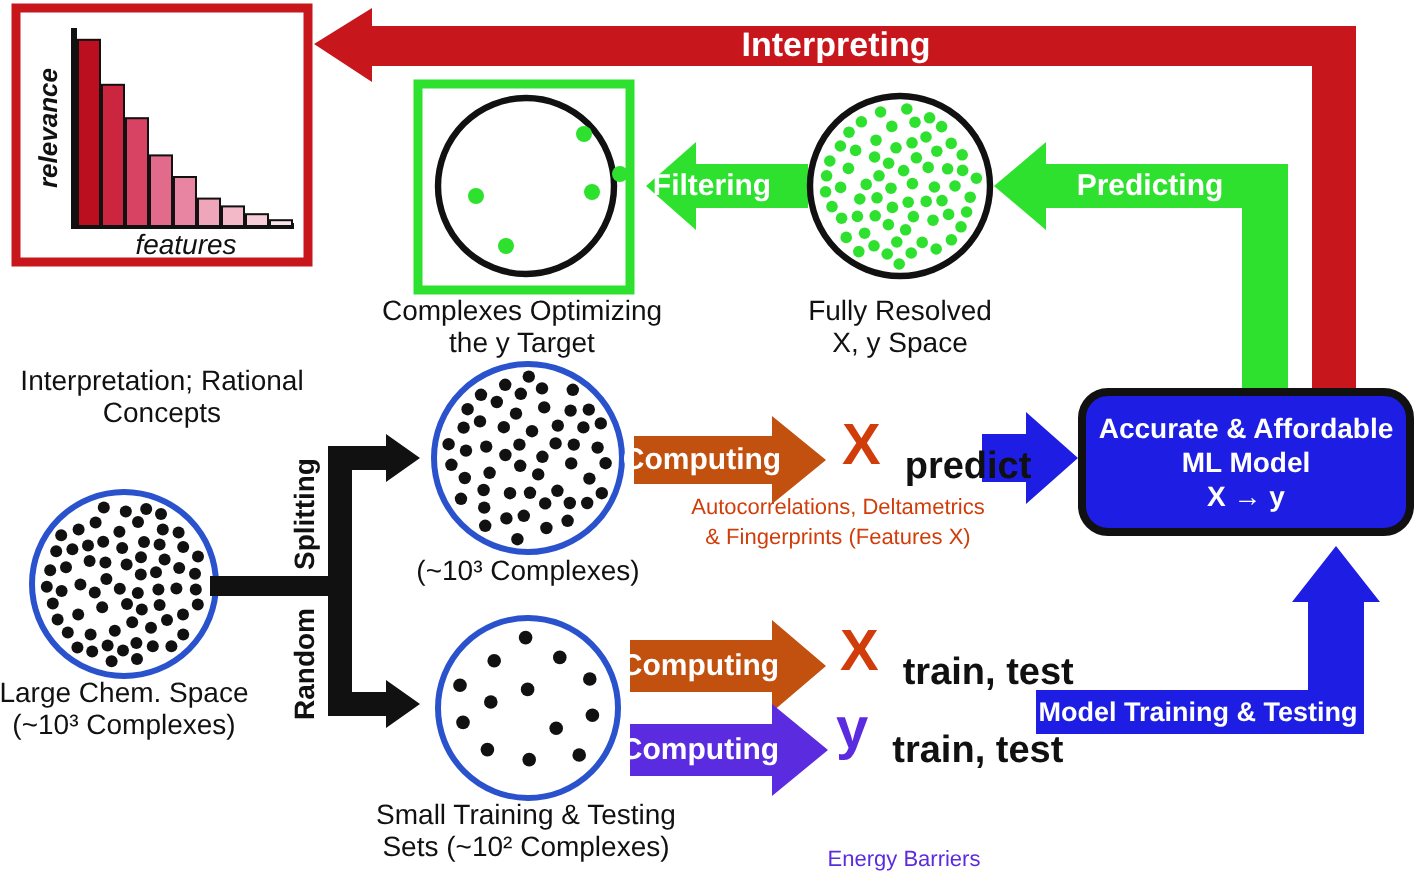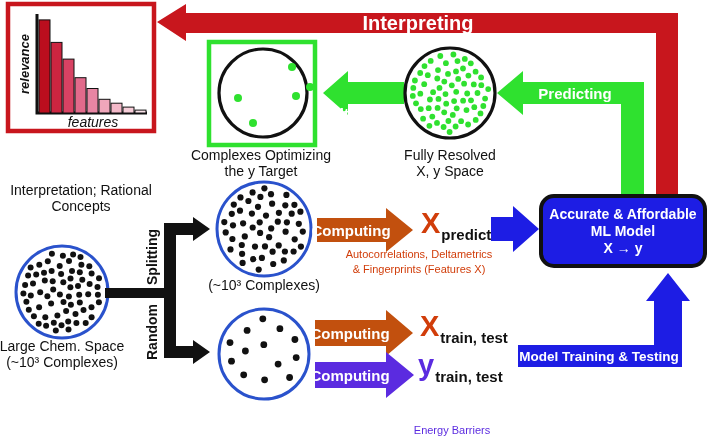--- a/index.html
+++ b/index.html
@@ -12,21 +12,21 @@
   .arrow-lbl{position:absolute;z-index:2;font-weight:bold;color:#fff;font-size:15px;
        transform:translate(-50%,-50%);white-space:nowrap;}
   .rot{position:absolute;z-index:2;font-weight:bold;color:#111;font-size:14px;
        transform:translate(-50%,-50%) rotate(-90deg);white-space:nowrap;}
   .ital{font-style:italic;}
   .orange{color:#d13d0a;}
   .purple{color:#5b2be0;}
   .small-note{font-size:11px;line-height:15px;}
   .var{position:absolute;z-index:2;font-weight:bold;white-space:nowrap;}
   .var .main{font-size:29px;line-height:1;}
-  .var .sub{font-size:15px;color:#111;position:relative;top:7px;margin-left:1px;}
+  .var .sub{font-size:19px;color:#111;position:relative;top:7px;margin-left:12px;}
   .mlbox-text{position:absolute;left:541px;top:196px;width:164px;height:70px;z-index:2;
        display:flex;flex-direction:column;justify-content:center;align-items:center;
        color:#fff;font-weight:bold;font-size:14px;line-height:17px;}
   .caption{font-size:14px;line-height:16px;}
 </style>
 </head>
 <body>
 
 <div id="stage">
 
@@ -293,41 +293,45 @@
     <rect x="541" y="196" width="164" height="70" rx="13" fill="#1d1de4" stroke="#111" stroke-width="4"></rect>
   </svg>
 
   <div class="rot ital" style="left:24px;top:64px;font-size:13px;">relevance</div>
   <div class="lbl ital" style="left:93px;top:115px;">features</div>
   <div class="lbl caption" style="left:81px;top:134px;margin-top:48px;">
     <div>Interpretation; Rational</div>
     <div>Concepts</div>
   </div>
 
-  <div class="arrow-lbl" style="left:418px;top:23px;font-size:20px;text-align:center;">Interpreting</div>
+  <div class="arrow-lbl" style="left:418px;top:23px;font-size:17px;text-align:center;">Interpreting</div>
   <div class="arrow-lbl" style="left:575px;top:93px;">Predicting</div>
-  <div class="arrow-lbl" style="left:356px;top:93px;margin-top:20px;">Filtering</div>
+  <div class="arrow-lbl" style="left:356px;top:93px;">Filtering</div>
   <div class="arrow-lbl" style="left:351px;top:230px;">Computing</div>
   <div class="arrow-lbl" style="left:350px;top:333px;">Computing</div>
   <div class="arrow-lbl" style="left:350px;top:375px;">Computing</div>
   <div class="arrow-lbl" style="left:599px;top:356px;font-size:13.5px;">Model Training &amp; Testing</div>
   <div class="rot" style="left:152px;top:257px;">Splitting</div>
   <div class="rot" style="left:152px;top:332px;">Random</div>
 
   <div class="lbl" style="left:261px;top:148px;">
     <div>Complexes Optimizing</div>
     <div>the y Target</div>
   </div>
   <div class="lbl" style="left:450px;top:148px;">
     <div>Fully Resolved</div>
     <div>X, y Space</div>
   </div>
   <div class="lbl" style="left:264px;top:278px;">
     <div>(~10³ Complexes)</div>
   </div>
+  <div class="lbl" style="left:263px;top:400px;">
+    <div>Small Training &amp; Testing</div>
+    <div>Sets (~10² Complexes)</div>
+  </div>
   <div class="lbl" style="left:62px;top:339px;">
     <div>Large Chem. Space</div>
     <div>(~10³ Complexes)</div>
   </div>
 
   <div class="var" style="left:421px;top:209px;">
     <span class="main orange">X</span><span class="sub">predict</span>
   </div>
   <div class="var" style="left:420px;top:312px;">
     <span class="main orange">X</span><span class="sub">train, test</span>

